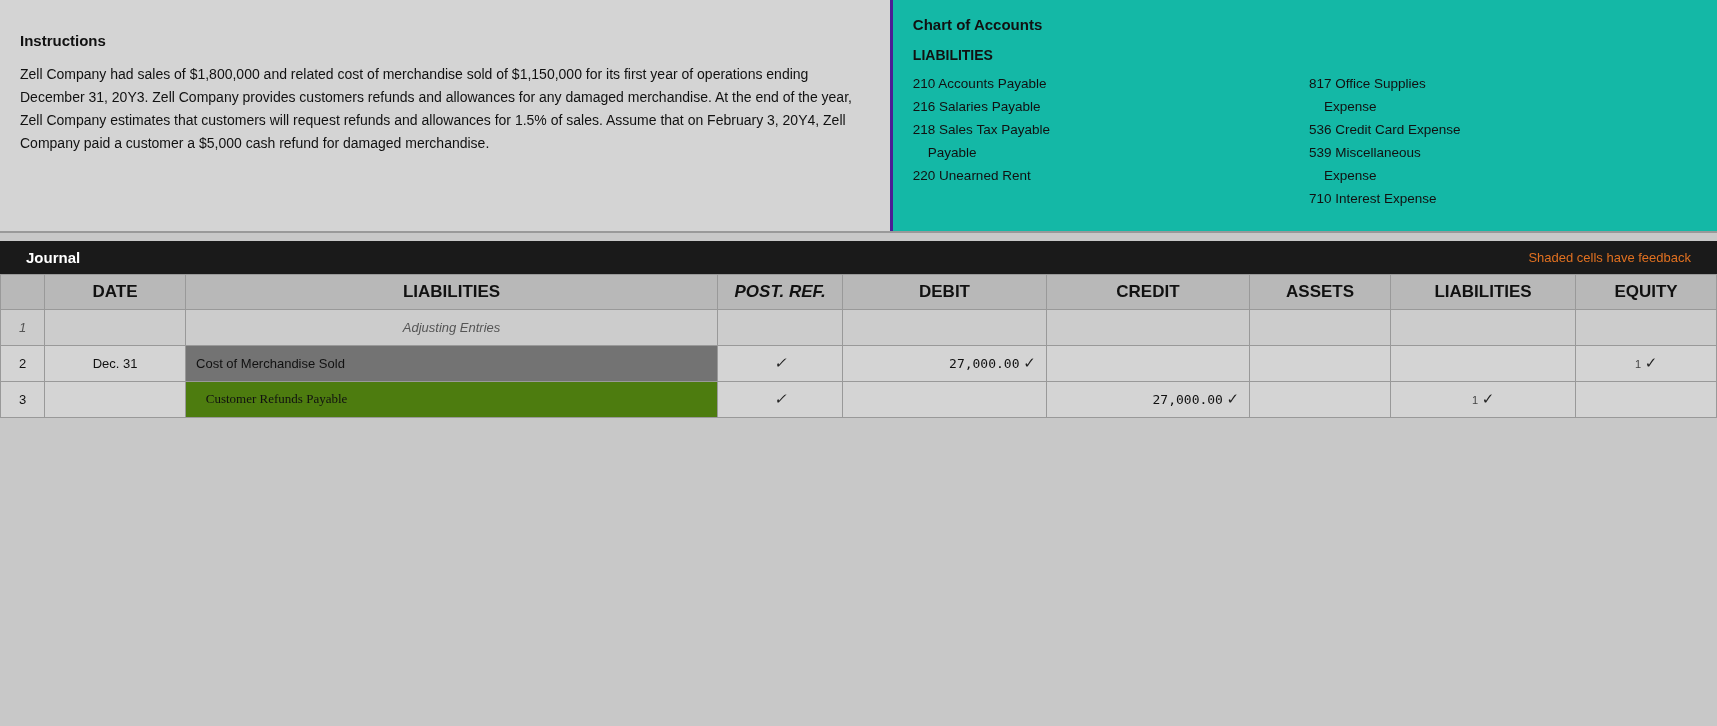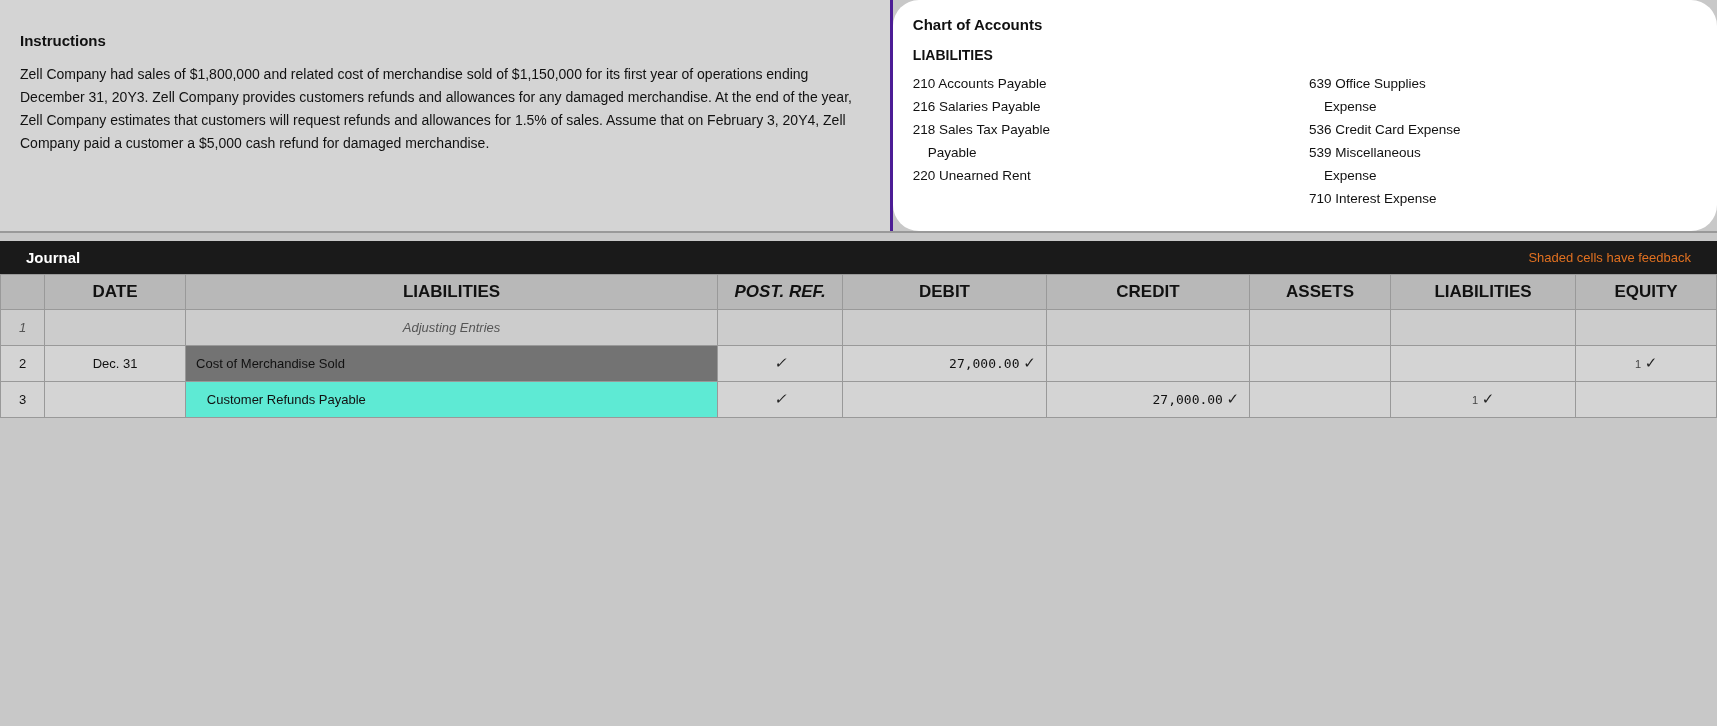--- a/index.html
+++ b/index.html
@@ -32,23 +32,22 @@
     }
 
     .instructions-panel .body-text {
       font-size: 14px;
       line-height: 1.65;
       color: #111;
     }
 
     .chart-panel {
       flex: 1;
-      background: #ffffff;
+      background: #14b8a6;
       padding: 16px 12px 20px 20px;
-      border-radius: 26px;
     }
 
     .chart-panel .panel-title {
       font-size: 15px;
       font-weight: bold;
       margin-bottom: 14px;
       color: #111;
     }
 
     .chart-columns {
@@ -209,21 +208,21 @@
       <div class="chart-col">
         <div class="chart-col-header">LIABILITIES</div>
         <div class="chart-item">210 Accounts Payable</div>
         <div class="chart-item">216 Salaries Payable</div>
         <div class="chart-item">218 Sales Tax Payable</div>
         <div class="chart-item">&nbsp;&nbsp;&nbsp;&nbsp;Payable</div>
         <div class="chart-item">220 Unearned Rent</div>
       </div>
       <div class="chart-col">
         <div class="chart-col-header">&nbsp;</div>
-        <div class="chart-item">639 Office Supplies</div>
+        <div class="chart-item">817 Office Supplies</div>
         <div class="chart-item">&nbsp;&nbsp;&nbsp;&nbsp;Expense</div>
         <div class="chart-item">536 Credit Card Expense</div>
         <div class="chart-item">539 Miscellaneous</div>
         <div class="chart-item">&nbsp;&nbsp;&nbsp;&nbsp;Expense</div>
         <div class="chart-item">710 Interest Expense</div>
       </div>
     </div>
   </div>
 </div>
 
@@ -277,21 +276,21 @@
         <td class="liab-col"></td>
         <td class="equity-col center">
           <span class="small-num">1</span>
           <span class="check-mark">✓</span>
         </td>
       </tr>
 
       <tr>
         <td class="row-num">3</td>
         <td class="date-col"></td>
-        <td class="desc-col" style="background:#5eead4;">&nbsp;&nbsp;&nbsp;Customer Refunds Payable</td>
+        <td class="desc-col" style="background:#4d7c0f;font-family:Liberation Serif, serif;">&nbsp;&nbsp;&nbsp;Customer Refunds Payable</td>
         <td class="postref-col center">
           <span class="check-mark">✓</span>
         </td>
         <td class="debit-col"></td>
         <td class="credit-col right">
           <span class="number-value">27,000.00</span>
           <span class="check-mark">✓</span>
         </td>
         <td class="assets-col"></td>
         <td class="liab-col center">

